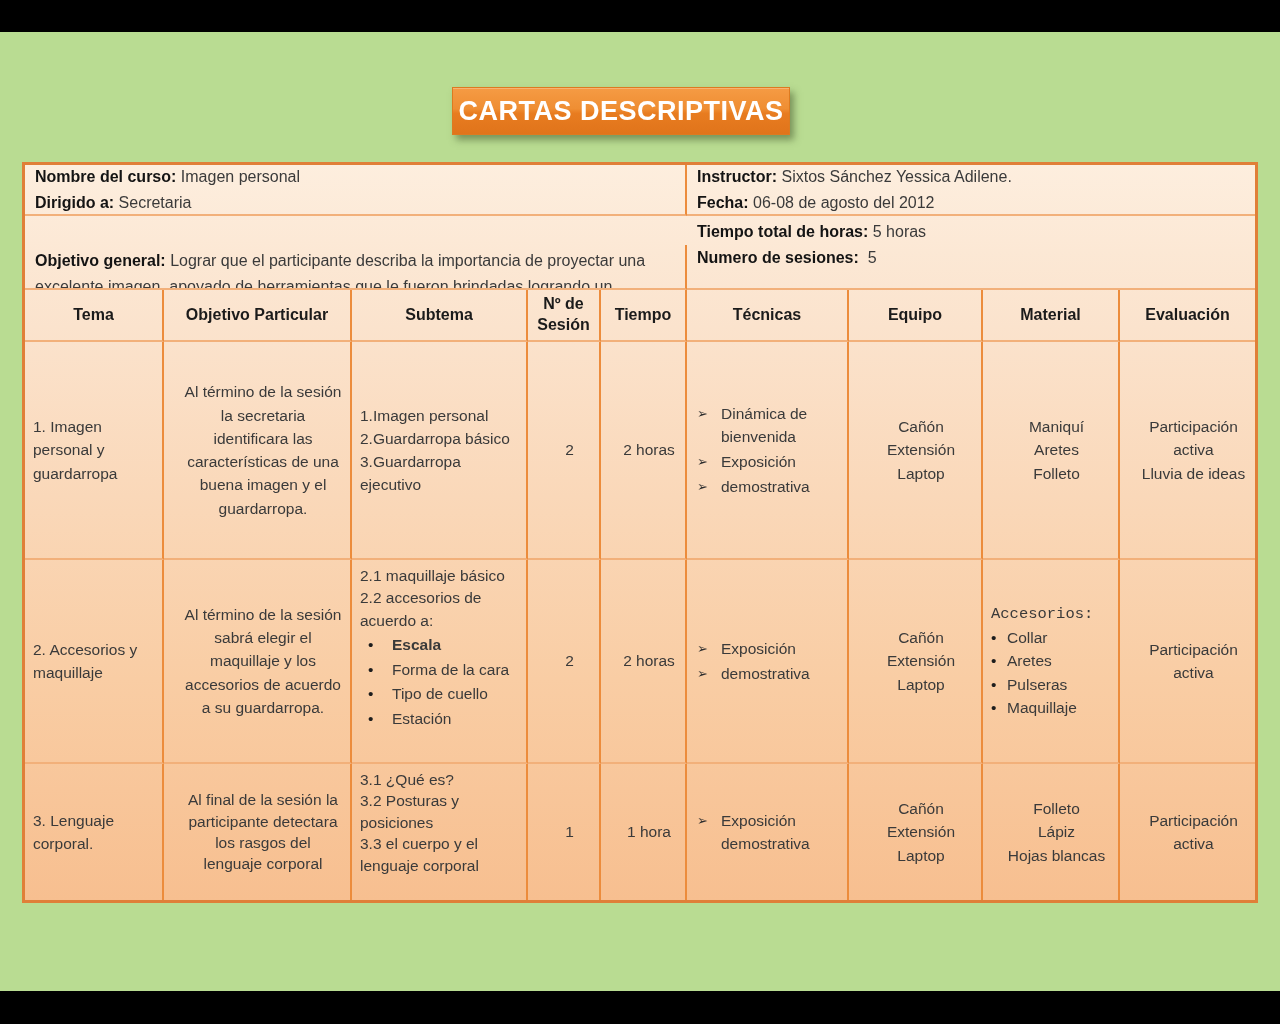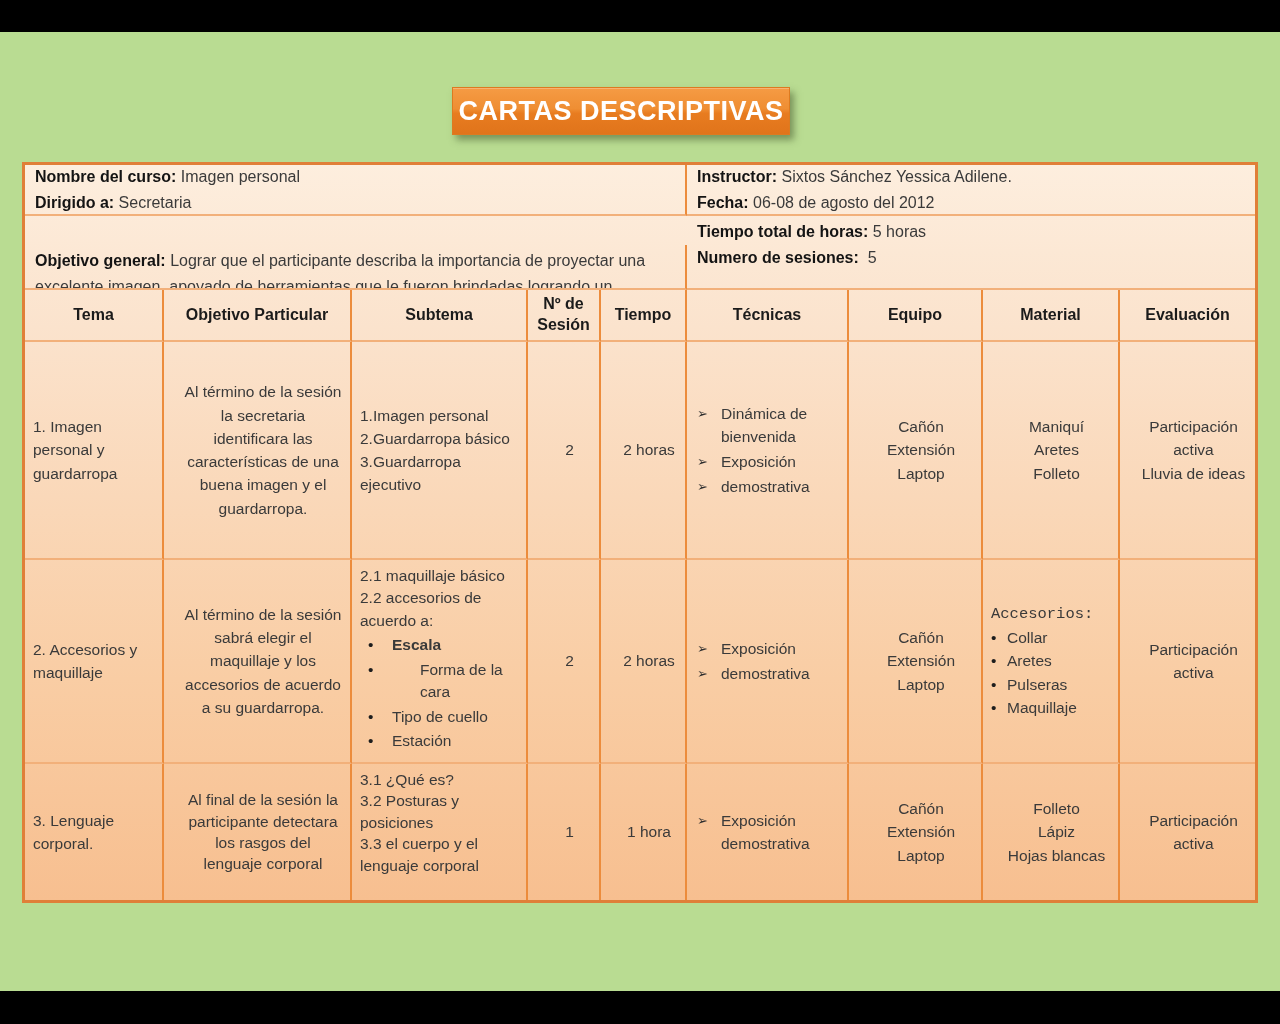--- a/index.html
+++ b/index.html
@@ -154,21 +154,21 @@
     </div>
     <div class="c left top sub2">
       <div class="ln">2.1  maquillaje básico</div>
       <div class="ln">2.2  accesorios de acuerdo a:</div>
       <div class="dot-li" style="padding-left:8px;margin-top:2px;">
           <span class="mk">•</span>
           <span style="padding-left:8px;font-weight:bold;">Escala</span>
         </div>
       <div class="dot-li" style="padding-left:8px;margin-top:2px;">
           <span class="mk">•</span>
-          <span style="padding-left:8px;margin-left:28px;">Forma de la cara</span>
+          <span style="padding-left:8px;">Forma de la cara</span>
         </div>
       <div class="dot-li" style="padding-left:8px;margin-top:2px;">
           <span class="mk">•</span>
           <span style="padding-left:8px;">Tipo de cuello</span>
         </div>
       <div class="dot-li" style="padding-left:8px;margin-top:2px;">
           <span class="mk">•</span>
           <span style="padding-left:8px;">Estación</span>
         </div>
     </div>

